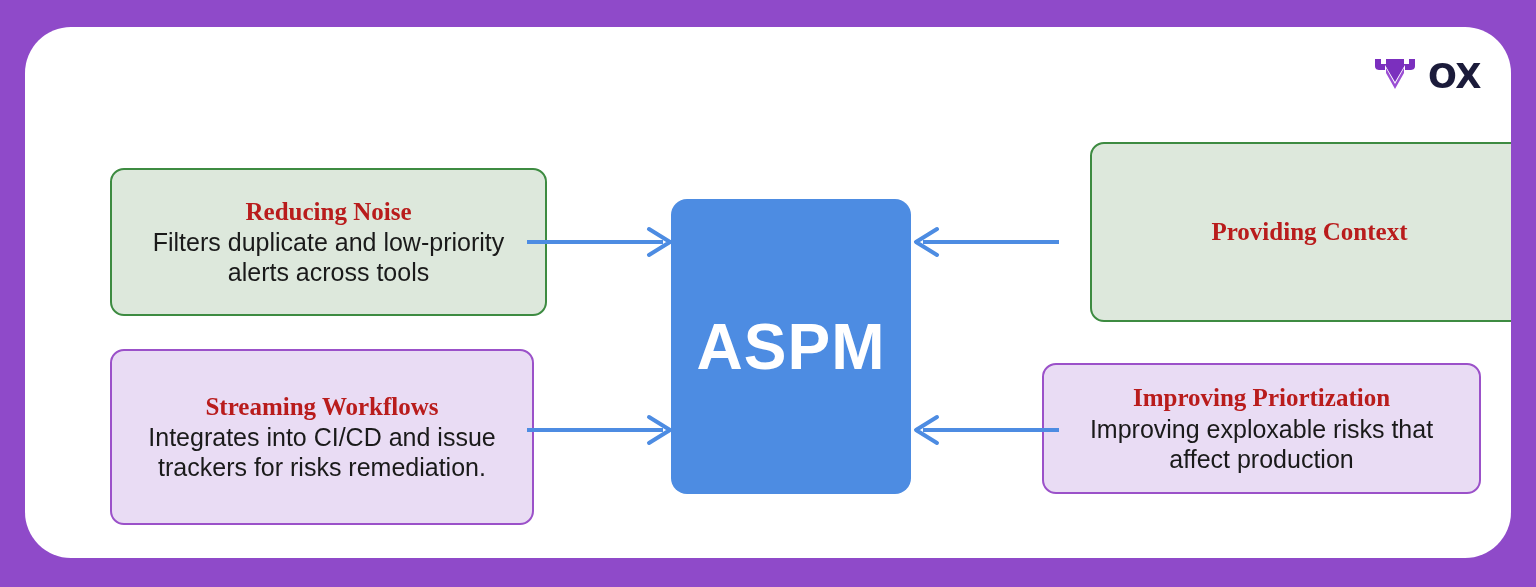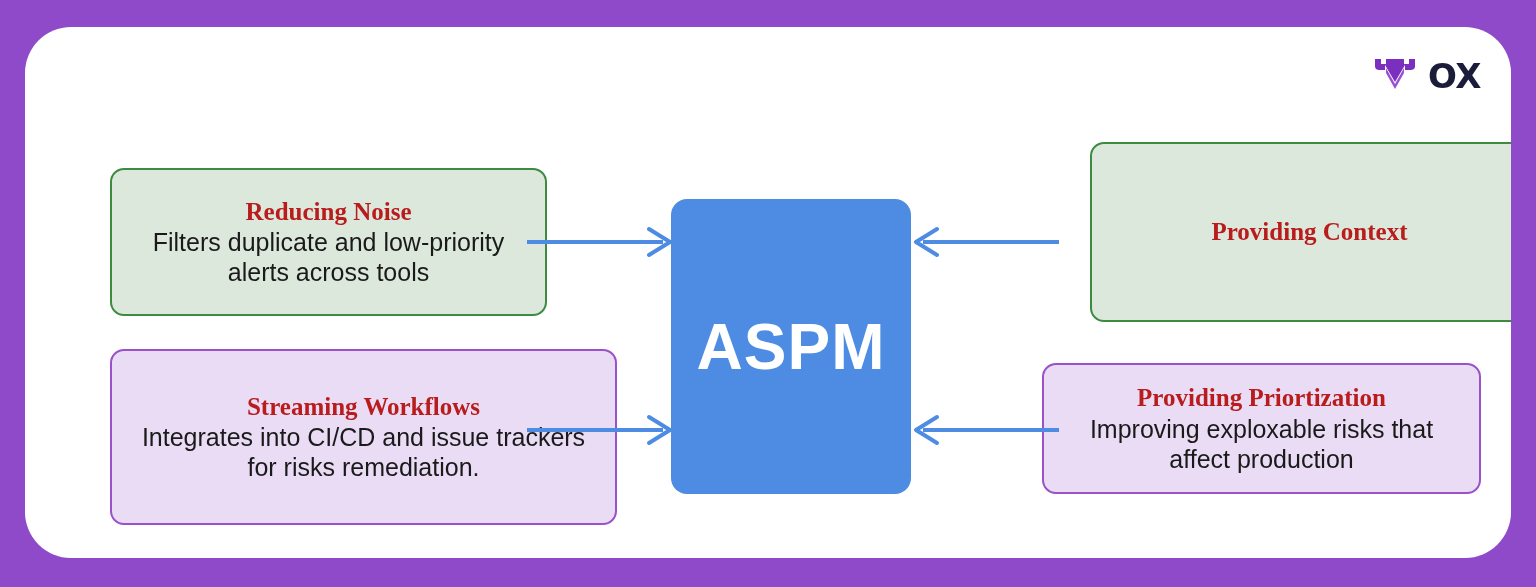--- a/index.html
+++ b/index.html
@@ -92,21 +92,21 @@
   .node.green {
     background: #dde8dc;
     border-color: #3d8b41;
   }
   .node.purple {
     background: #e9dcf4;
     border-color: #9b51c9;
   }
 
   #node-reducing-noise   { left: 85px;  top: 141px; width: 437px; height: 148px; }
-  #node-streaming        { left: 85px;  top: 322px; width: 507px; height: 176px; }
+  #node-streaming        { left: 85px;  top: 322px; width: 424px; height: 176px; }
   #node-providing-context{ left: 1017px; top: 115px; width: 439px; height: 180px; margin-left: 48px; }
   #node-improving        { left: 1017px; top: 336px; width: 439px; height: 131px; }
 
   
   #aspm {
     position: absolute;
     left: 646px;
     top: 172px;
     width: 240px;
     height: 295px;
@@ -152,21 +152,21 @@
     <div class="node purple" id="node-streaming">
       <div class="title">Streaming Workflows</div>
       <div class="desc">Integrates into CI/CD and issue trackers for risks remediation.</div>
     </div>
 
     <div class="node green" id="node-providing-context">
       <div class="title">Providing Context</div>
     </div>
 
     <div class="node purple" id="node-improving">
-      <div class="title">Providing Priortization</div>
+      <div class="title">Improving Priortization</div>
       <div class="desc">Improving exploxable risks that affect production</div>
     </div>
 
     <div id="aspm">
       <span class="label">ASPM</span>
     </div>
 
     <svg class="arrow" style="left:498px; top:185px;" width="160" height="60">
       <line x1="4" y1="30" x2="140" y2="30" stroke="#4d8ce2" stroke-width="4"></line>
       <polyline points="126,17 147,30 126,43" fill="none" stroke="#4d8ce2" stroke-width="4" stroke-linecap="round" stroke-linejoin="round"></polyline>

